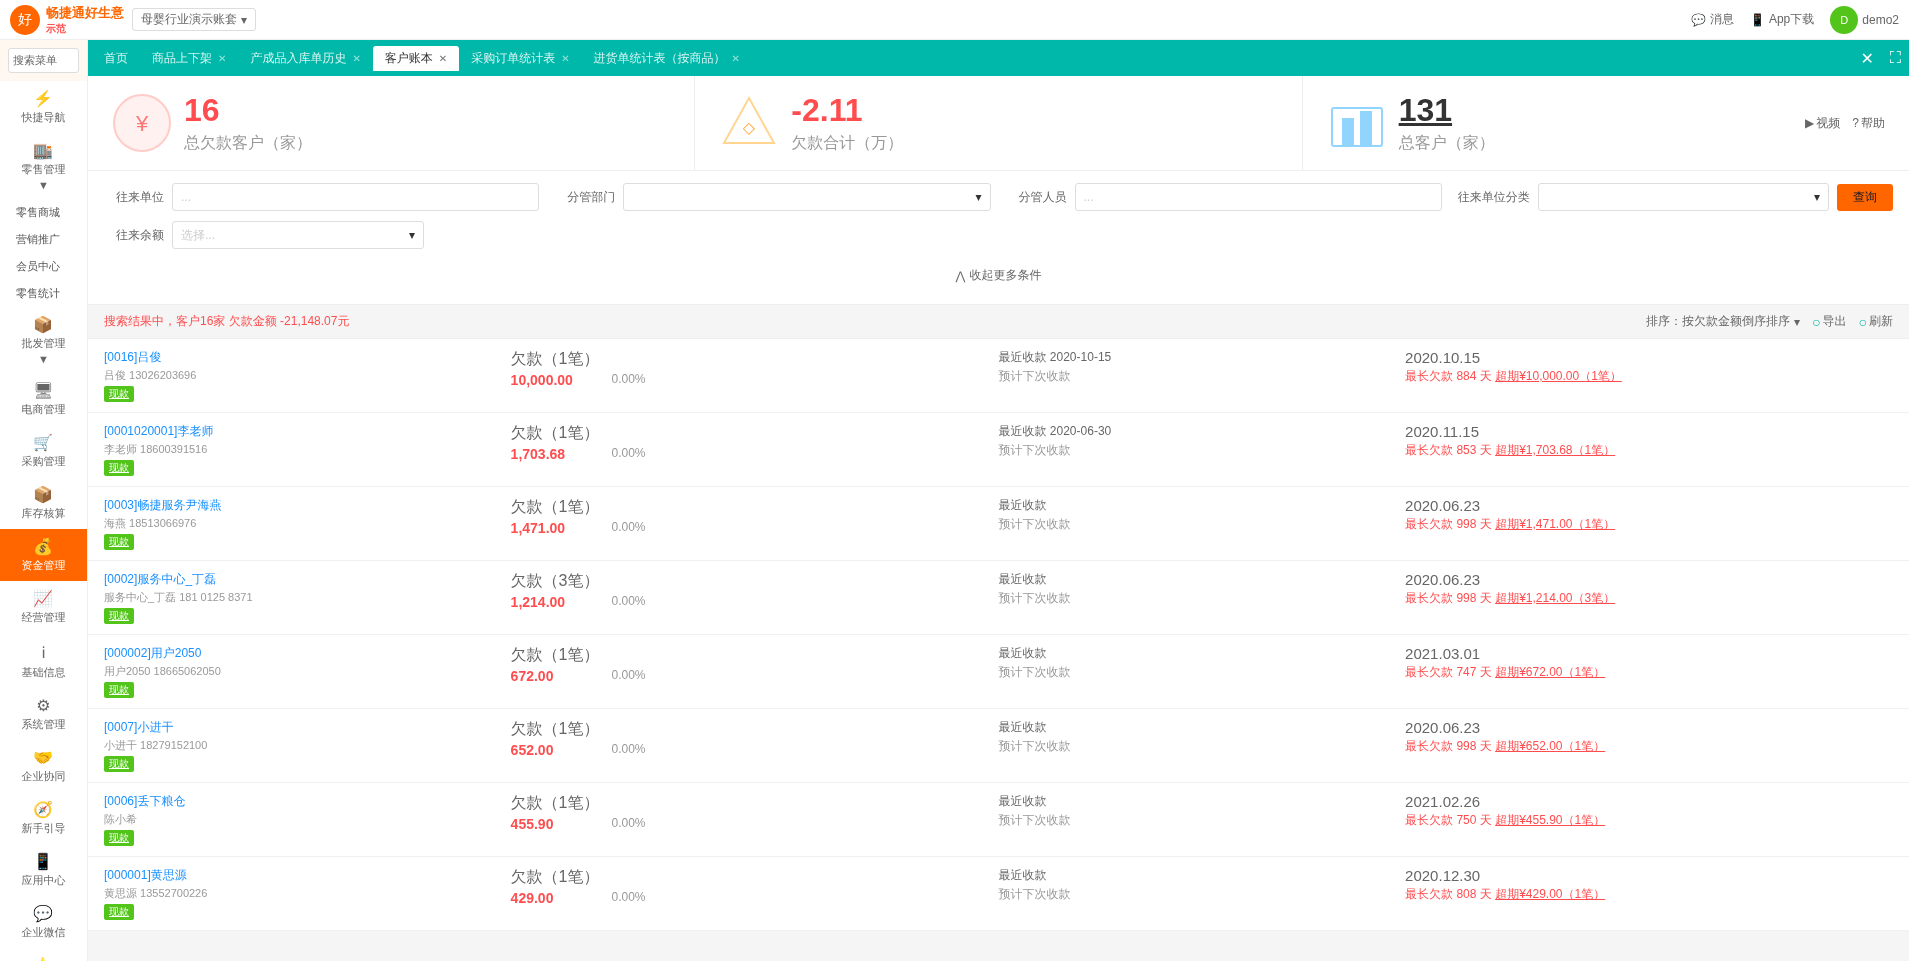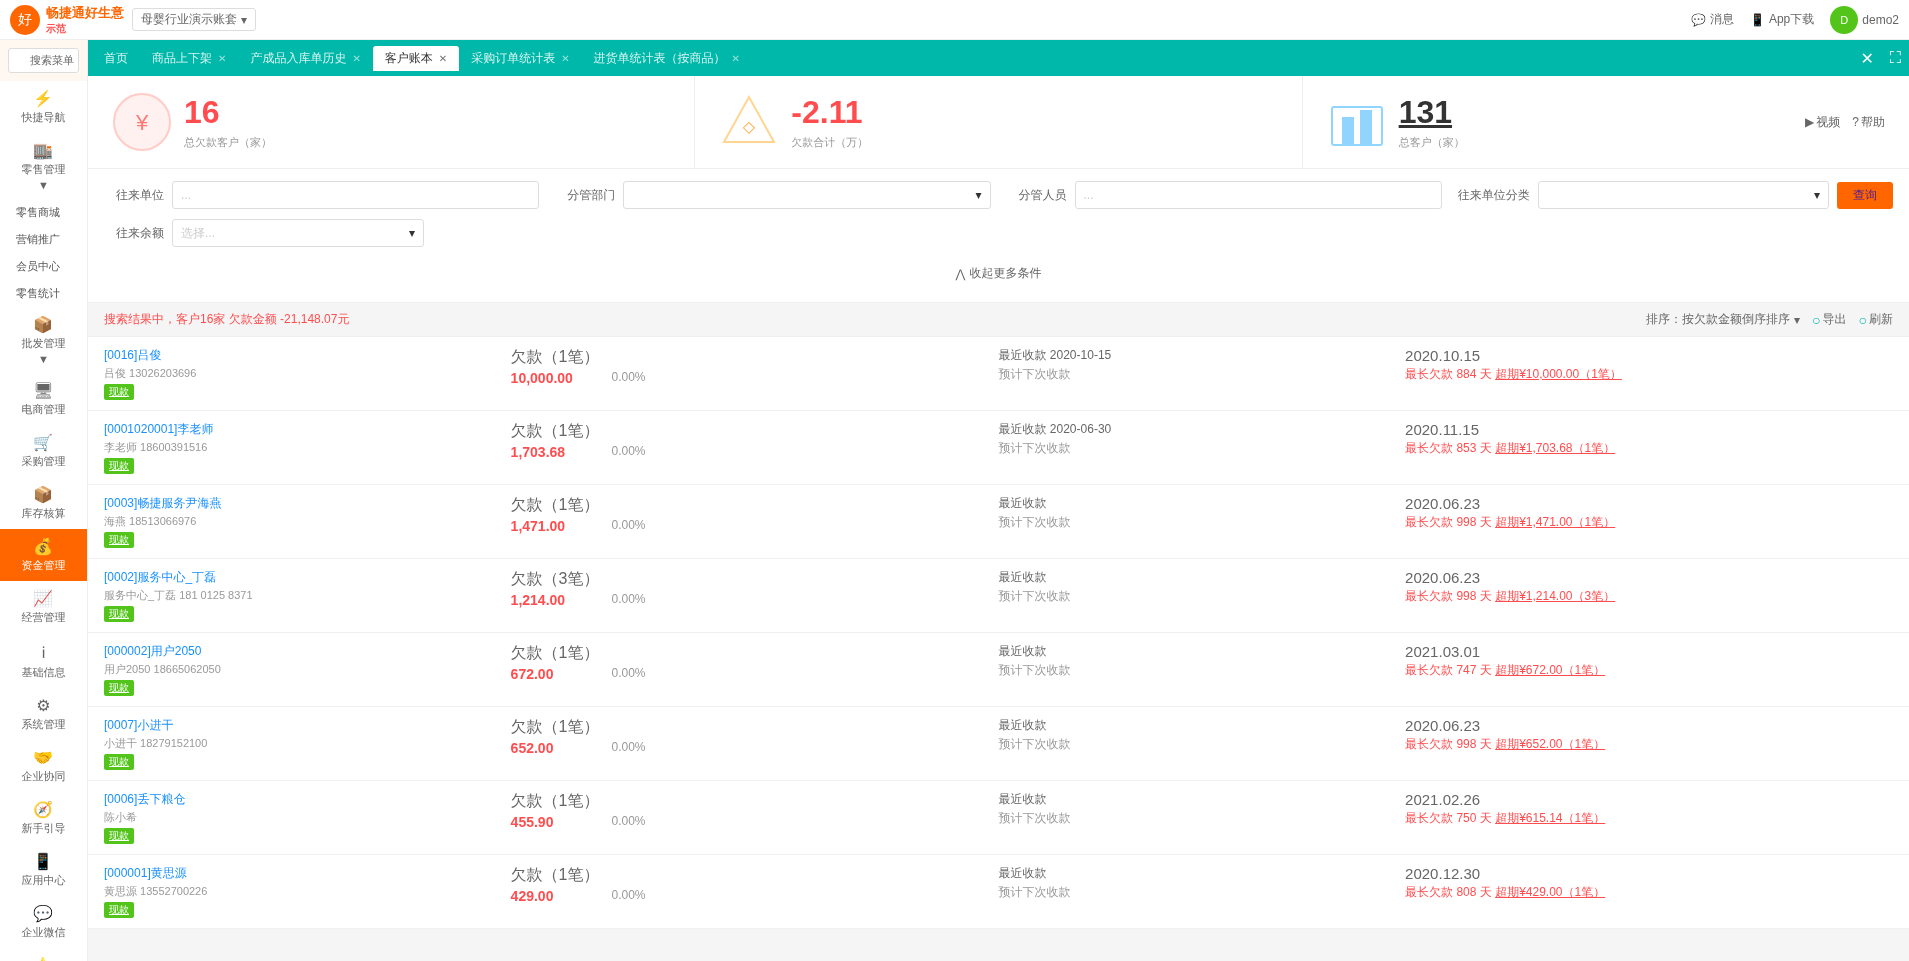--- a/index.html
+++ b/index.html
@@ -16,21 +16,21 @@
     .top-bar-right { display: flex; align-items: center; gap: 16px; }
     .top-action { display: flex; align-items: center; gap: 4px; font-size: 12px; color: #666; cursor: pointer; }
     .avatar { width: 28px; height: 28px; border-radius: 50%; background: #ccc; overflow: hidden; display: flex; align-items: center; justify-content: center; font-size: 11px; color: #fff; background: #52c41a; }
 
     
     .main-layout { display: flex; flex: 1; overflow: hidden; }
 
     
     .sidebar { width: 88px; background: #fff; border-right: 1px solid #eee; display: flex; flex-direction: column; overflow-y: auto; }
     .sidebar-search { padding: 8px; background: #fff8f0; }
-    .sidebar-search-btn { width: 100%; background: #fff; border: 1px solid #ddd; border-radius: 3px; padding: 4px; text-align: right; font-size: 11px; color: #666; cursor: pointer; }
+    .sidebar-search-btn { width: 100%; background: #fff; border: 1px solid #ddd; border-radius: 3px; padding: 4px; text-align: left; font-size: 11px; color: #666; cursor: pointer; }
     .sidebar-item { padding: 8px 4px; text-align: center; cursor: pointer; font-size: 11px; color: #666; display: flex; flex-direction: column; align-items: center; gap: 2px; }
     .sidebar-item.active { color: #fff; background: #ff6600; }
     .sidebar-item .si-icon { font-size: 16px; }
     .sidebar-sub-item { padding: 6px 8px; font-size: 11px; color: #555; cursor: pointer; padding-left: 16px; }
 
     
     .content-area { flex: 1; display: flex; flex-direction: column; overflow: hidden; }
 
     
     .tabs-bar { background: #00b8a9; display: flex; align-items: center; height: 36px; padding: 0 4px; }
@@ -48,32 +48,32 @@
     .stat-card { flex: 1; display: flex; align-items: center; gap: 12px; padding: 16px 24px; border-right: 1px solid #eee; }
     .stat-card:last-child { border-right: none; }
     .stat-icon { width: 60px; height: 60px; display: flex; align-items: center; justify-content: center; font-size: 36px; }
     .stat-icon.red { color: #ffccc7; }
     .stat-icon.orange { color: #ffd591; }
     .stat-icon.blue { color: #bae7ff; }
     .stat-info .stat-value { font-size: 32px; font-weight: bold; }
     .stat-info .stat-value.red { color: #ff4d4f; }
     .stat-info .stat-value.negative { color: #ff4d4f; }
     .stat-info .stat-value.black { color: #333; }
-    .stat-info .stat-label { font-size: 11px; color: #999; margin-top: 4px; }
+    .stat-info .stat-label { font-size: 16px; color: #999; margin-top: 4px; }
     .stat-card-actions { margin-left: auto; display: flex; gap: 12px; font-size: 12px; color: #666; }
     .stat-card-action { cursor: pointer; display: flex; align-items: center; gap: 2px; }
 
     
     .filter-area { background: #fff; padding: 12px 16px; border-bottom: 1px solid #eee; }
     .filter-row { display: flex; align-items: center; gap: 16px; margin-bottom: 10px; }
     .filter-item { display: flex; align-items: center; gap: 8px; flex: 1; }
     .filter-label { font-size: 12px; color: #666; white-space: nowrap; min-width: 60px; text-align: right; }
     .filter-input { flex: 1; border: 1px solid #ddd; border-radius: 3px; padding: 4px 8px; font-size: 12px; display: flex; align-items: center; justify-content: space-between; cursor: pointer; background: #fff; height: 28px; }
     .filter-select { flex: 1; border: 1px solid #ddd; border-radius: 3px; padding: 4px 8px; font-size: 12px; background: #fff; height: 28px; display: flex; align-items: center; justify-content: space-between; cursor: pointer; }
-    .search-btn { background: #ff6600; color: #4c1d95; border: none; border-radius: 3px; padding: 5px 16px; font-size: 12px; cursor: pointer; }
+    .search-btn { background: #ff6600; color: #0f172a; border: none; border-radius: 3px; padding: 5px 16px; font-size: 12px; cursor: pointer; }
     .collapse-btn { display: flex; align-items: center; justify-content: center; gap: 4px; font-size: 12px; color: #666; cursor: pointer; padding: 4px; }
     .collapse-row { text-align: center; padding: 4px; }
 
     
     .results-bar { background: #f5f5f5; padding: 8px 16px; display: flex; align-items: center; justify-content: space-between; border-bottom: 1px solid #eee; }
     .results-info { font-size: 12px; color: #666; }
     .results-info span { color: #ff4d4f; }
     .results-actions { display: flex; align-items: center; gap: 12px; font-size: 12px; color: #666; }
     .results-sort { display: flex; align-items: center; gap: 4px; cursor: pointer; }
     .result-action-btn { display: flex; align-items: center; gap: 2px; cursor: pointer; }
@@ -544,21 +544,21 @@
                 </div>
                 <div class="arrear-percent">0.00%</div>
               </div>
             </div>
             <div class="col-recovery">
               <div class="recovery-date"><span>最近收款</span> <span></span></div>
               <div class="recovery-next">预计下次收款</div>
             </div>
             <div class="col-due-date">
               <div class="due-date-info">2021.02.26</div>
-              <div class="due-overdue"><span>最长欠款 750 天</span> <span class="overdue-link">超期¥615.14（1笔）</span></div>
+              <div class="due-overdue"><span>最长欠款 750 天</span> <span class="overdue-link">超期¥455.90（1笔）</span></div>
             </div>
           </div>
 
           <div class="table-row">
             <div class="col-customer">
               <div class="customer-name">
                 <span>[000001]</span><span>黄思源</span>
               </div>
               <div class="customer-info">黄思源 13552700226</div>
               <div><span class="customer-tag">现款</span></div>

